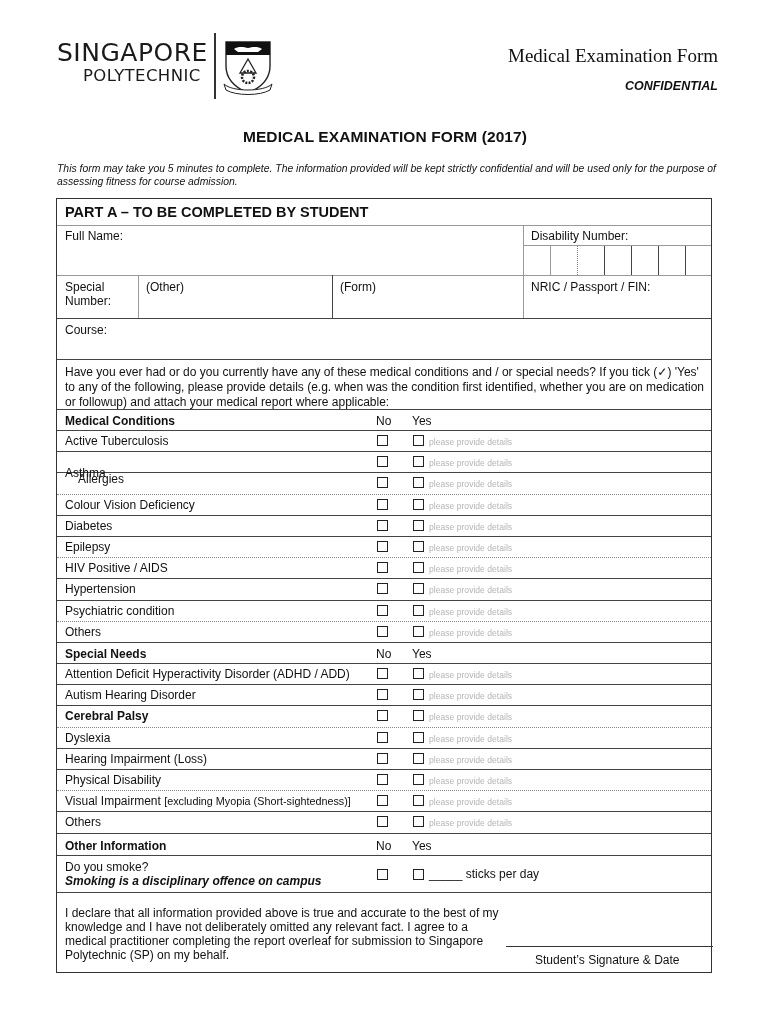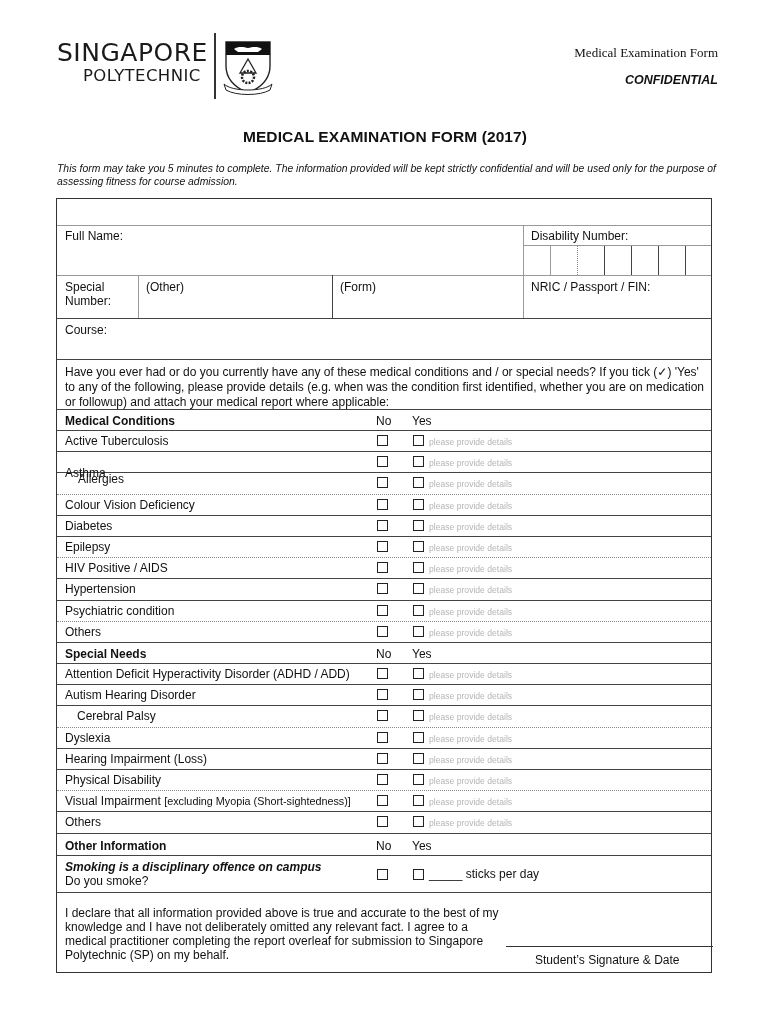--- a/index.html
+++ b/index.html
@@ -9,21 +9,21 @@
   
   .logo { position: absolute; left: 57px; top: 40px; }
   .logo-sing { position: absolute; left: 0; top: 0; font-family: "DejaVu Sans", sans-serif;
                font-size: 25px; letter-spacing: 0.5px; color: #1a1a1a; white-space: nowrap; line-height: 26px; }
   .logo-poly { position: absolute; left: 26px; top: 27px; font-family: "DejaVu Sans", sans-serif;
                font-size: 16.5px; letter-spacing: 0.4px; color: #1a1a1a; white-space: nowrap; line-height: 18px; }
   .logo-rule { position: absolute; left: 214px; top: 33px; width: 2px; height: 66px; background: #333; }
   .crest { position: absolute; left: 222px; top: 40px; width: 52px; height: 56px; }
 
   .hdr-right { position: absolute; right: 52px; top: 45px; text-align: right; }
-  .hdr-formname { font-family: "Liberation Serif", serif; font-size: 13px; color: #111; }
+  .hdr-formname { font-family: "Liberation Serif", serif; font-size: 19px; color: #111; }
   .hdr-conf { font-family: "Liberation Sans", sans-serif; font-weight: bold; font-style: italic; font-size: 12.5px; margin-top: 12px; }
 
   .title { position: absolute; left: 0; width: 770px; top: 128px; text-align: center;
            font-weight: bold; font-size: 15.5px; letter-spacing: 0.1px; }
   .intro { position: absolute; left: 57px; width: 665px; top: 162px; font-style: italic; font-size: 10.4px; line-height: 13px; color: #111; }
 
   
   .box { position: absolute; left: 56px; top: 198px; width: 656px; height: 775px;
          border: 1.5px solid #333; box-sizing: border-box; }
   .hline { position: absolute; left: 0; right: 0; height: 0; border-top: 1.5px solid #999; }
@@ -65,20 +65,21 @@
 <div class="hdr-right">
   <div class="hdr-formname">Medical Examination Form</div>
   <div class="hdr-conf">CONFIDENTIAL</div>
 </div>
 
 <div class="title">MEDICAL EXAMINATION FORM (2017)</div>
 <div class="intro">This form may take you 5 minutes to complete. The information provided will be kept strictly confidential and will be used only for the purpose of assessing fitness for course admission.</div>
 
 <div class="box">
 
+  <div class="abs part-title" style="left:8px; top:5px;">PART A – TO BE COMPLETED BY STUDENT</div>
   <div class="hline" style="top:26px;"></div>
 
   <div class="abs lbl" style="left:8px; top:30px;">Full Name:</div>
   <div class="abs" style="left:2px; top:44px; width:462px; height:30px;"></div>
   <div class="vline" style="left:466px; top:26px; height:93px;"></div>
   <div class="abs lbl" style="left:474px; top:30px;">Disability Number:</div>
   <div class="hline" style="top:46px; left:467px;"></div>
 
   <div class="abs" style="left:467px; top:47px; width:188px; height:29px; display:flex;">
     <div style="flex:1; border-right:1.5px solid #999;"></div>
@@ -179,21 +180,21 @@
       <div class="abs lbl" style="left:8px; top:468px;"><span>Attention Deficit Hyperactivity Disorder (ADHD / ADD)</span></div>
       <div class="cb" style="left:320px; top:469px;"></div>
       <div class="cb" style="left:356px; top:469px;"></div>
       <div class="details" style="left:372px; top:471px;">please provide details</div>
       <div class="hline dark" style="top:485.2px;"></div>
       <div class="abs lbl" style="left:8px; top:489.2px;"><span>Autism Hearing Disorder</span></div>
       <div class="cb" style="left:320px; top:490.2px;"></div>
       <div class="cb" style="left:356px; top:490.2px;"></div>
       <div class="details" style="left:372px; top:492.2px;">please provide details</div>
       <div class="hline dark" style="top:506.4px;"></div>
-      <div class="abs lbl" style="left:20px; top:510.4px;"><span>Cerebral Palsy</span></div>
+      <div class="abs lbl" style="left:8px; top:510.4px;font-weight:bold;"><span>Cerebral Palsy</span></div>
       <div class="cb" style="left:320px; top:511.4px;"></div>
       <div class="cb" style="left:356px; top:511.4px;"></div>
       <div class="details" style="left:372px; top:513.4px;">please provide details</div>
       <div class="hline dot" style="top:527.6px;"></div>
       <div class="abs lbl" style="left:8px; top:531.6px;"><span>Dyslexia</span></div>
       <div class="cb" style="left:320px; top:532.6px;"></div>
       <div class="cb" style="left:356px; top:532.6px;"></div>
       <div class="details" style="left:372px; top:534.6px;">please provide details</div>
       <div class="hline dark" style="top:548.8000000000001px;"></div>
       <div class="abs lbl" style="left:8px; top:552.8px;"><span>Hearing Impairment (Loss)</span></div>
@@ -217,22 +218,22 @@
       <div class="details" style="left:372px; top:619.4px;">please provide details</div>
       <div class="hline dark" style="top:633.6px;"></div>
     </div>
 
   <div class="abs lbl bold" style="left:8px; top:640px;">Other Information</div>
   <div class="abs lbl" style="left:319px; top:640px;">No</div>
   <div class="abs lbl" style="left:355px; top:640px;">Yes</div>
   <div class="hline dark" style="top:656px;"></div>
 
   <div class="abs lbl" style="left:8px; top:661px; line-height:14px;">
+    <div>Do you smoke?</div>
     <div style="font-weight:bold; font-style:italic;">Smoking is a disciplinary offence on campus</div>
-    <div>Do you smoke?</div>
   </div>
   <div class="cb" style="left:320px; top:670px;"></div>
   <div class="cb" style="left:356px; top:670px;"></div>
   <div class="abs lbl" style="left:372px; top:668px;">_____ sticks per day</div>
   <div class="hline dark" style="top:693px;"></div>
 
   <div class="abs lbl" style="left:8px; top:707px; width:440px; white-space:normal; line-height:14px;">I declare that all information provided above is true and accurate to the best of my knowledge and I have not deliberately omitted any relevant fact. I agree to a medical practitioner completing the report overleaf for submission to Singapore Polytechnic (SP) on my behalf.</div>
   <div class="sig-line"></div>
   <div class="abs lbl" style="left:478px; top:754px;">Student’s Signature &amp; Date</div>
 </div>

